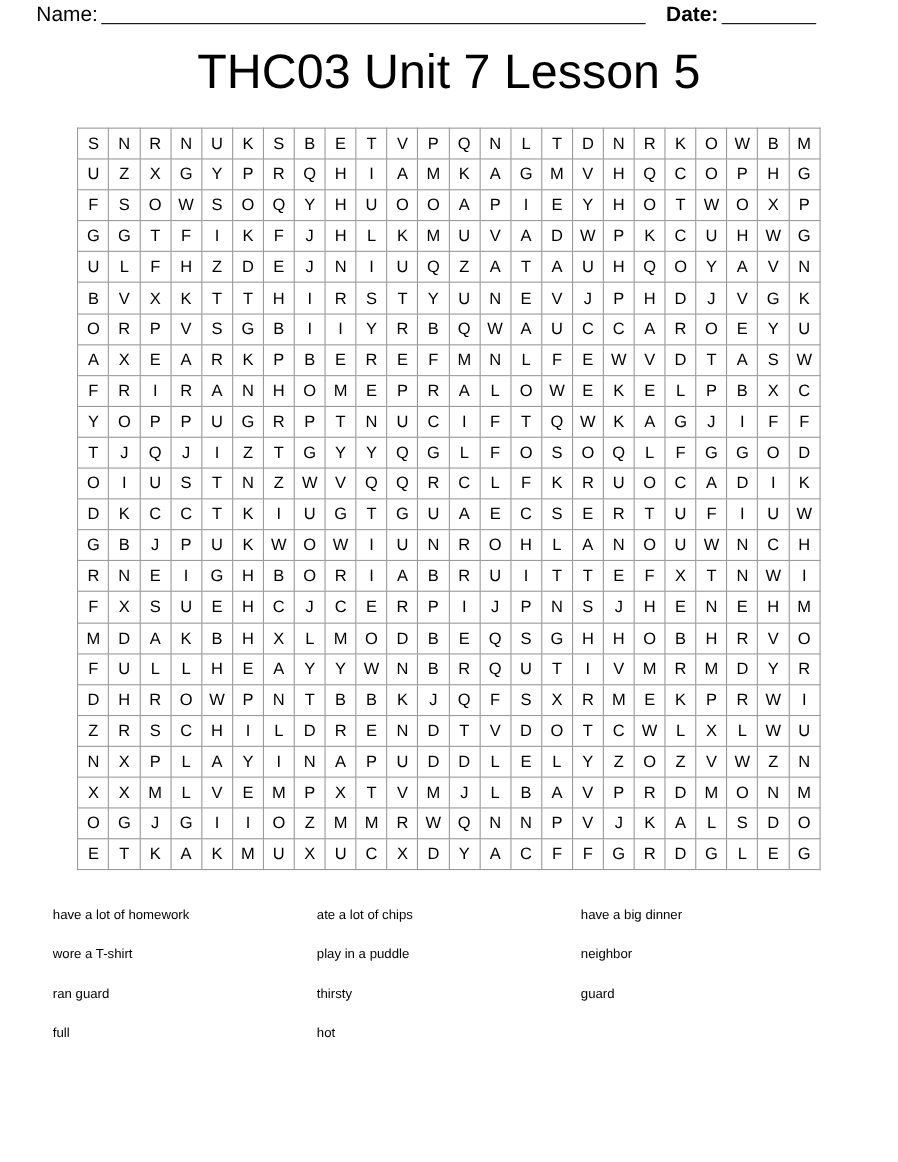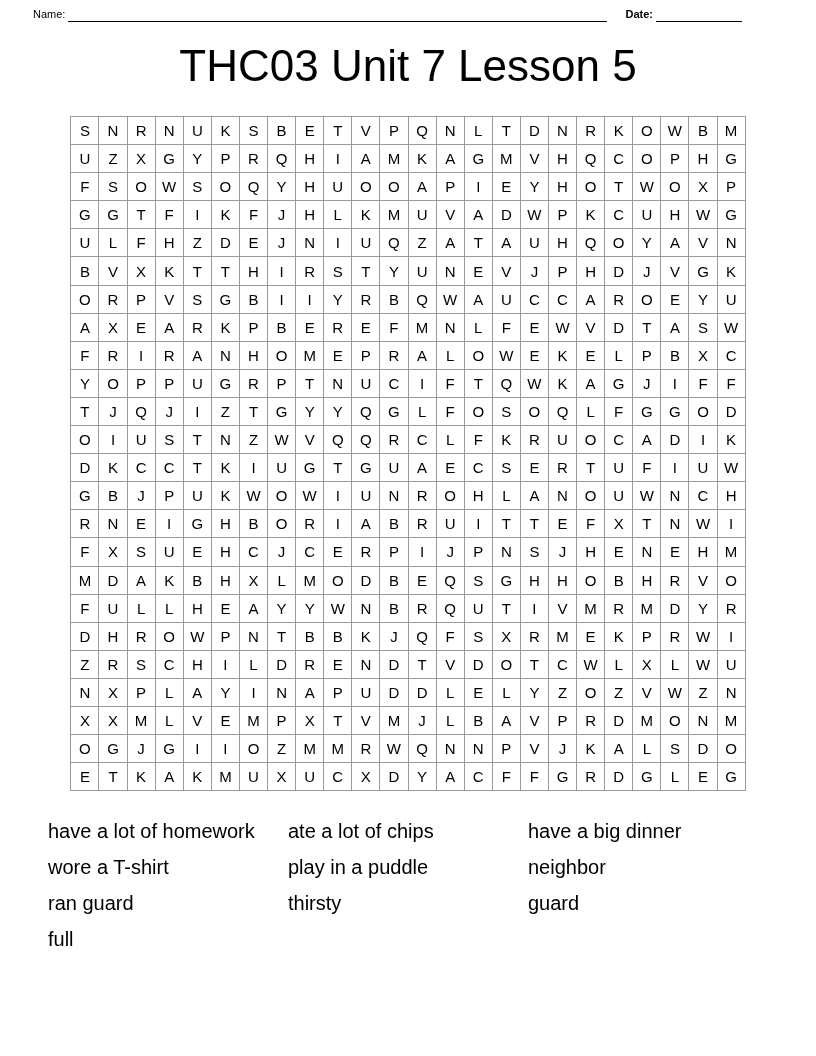--- a/index.html
+++ b/index.html
@@ -20,21 +20,21 @@
   
   .header-line {
     display: flex;
     align-items: flex-end;
     padding: 4px 74px 0 33px;
     font-size: 15px;
     line-height: 20px;
     white-space: nowrap;
   }
   .field-label {
-    font-size: 11px;
+    font-size: 19px;
   }
   .rule {
     display: inline-block;
     border-bottom: 1px solid #000;
     height: 14px;
     margin: 0 0 2px 3px;
   }
   .rule-name { flex: 1 1 auto; }
   .rule-date { width: 86px; flex: 0 0 86px; }
   .date-label { margin-left: 18px; font-weight: bold; }
@@ -73,21 +73,21 @@
     color: #000;
   }
 
   
   .wordlist {
     margin: 22px 0 0 0;
     padding: 0 40px 0 48px;
     display: grid;
     grid-template-columns: 240px 240px auto;
     grid-auto-rows: 36px;
-    font-size: 20px;
+    font-size: 12px;
     line-height: 36px;
   }
   .wordlist .word {
     white-space: nowrap;
   }
   .wordlist .word.empty { visibility: hidden; }
 </style>
 </head>
 <body>
 
@@ -735,15 +735,16 @@
     <div class="word">have a lot of homework</div>
     <div class="word">ate a lot of chips</div>
     <div class="word">have a big dinner</div>
     <div class="word">wore a T-shirt</div>
     <div class="word">play in a puddle</div>
     <div class="word">neighbor</div>
     <div class="word">ran guard</div>
     <div class="word">thirsty</div>
     <div class="word">guard</div>
     <div class="word">full</div>
+    <div class="word">hot</div>
     <div class="word empty"></div>
     <div class="word empty"></div>
   </div>
 
 </body></html>

